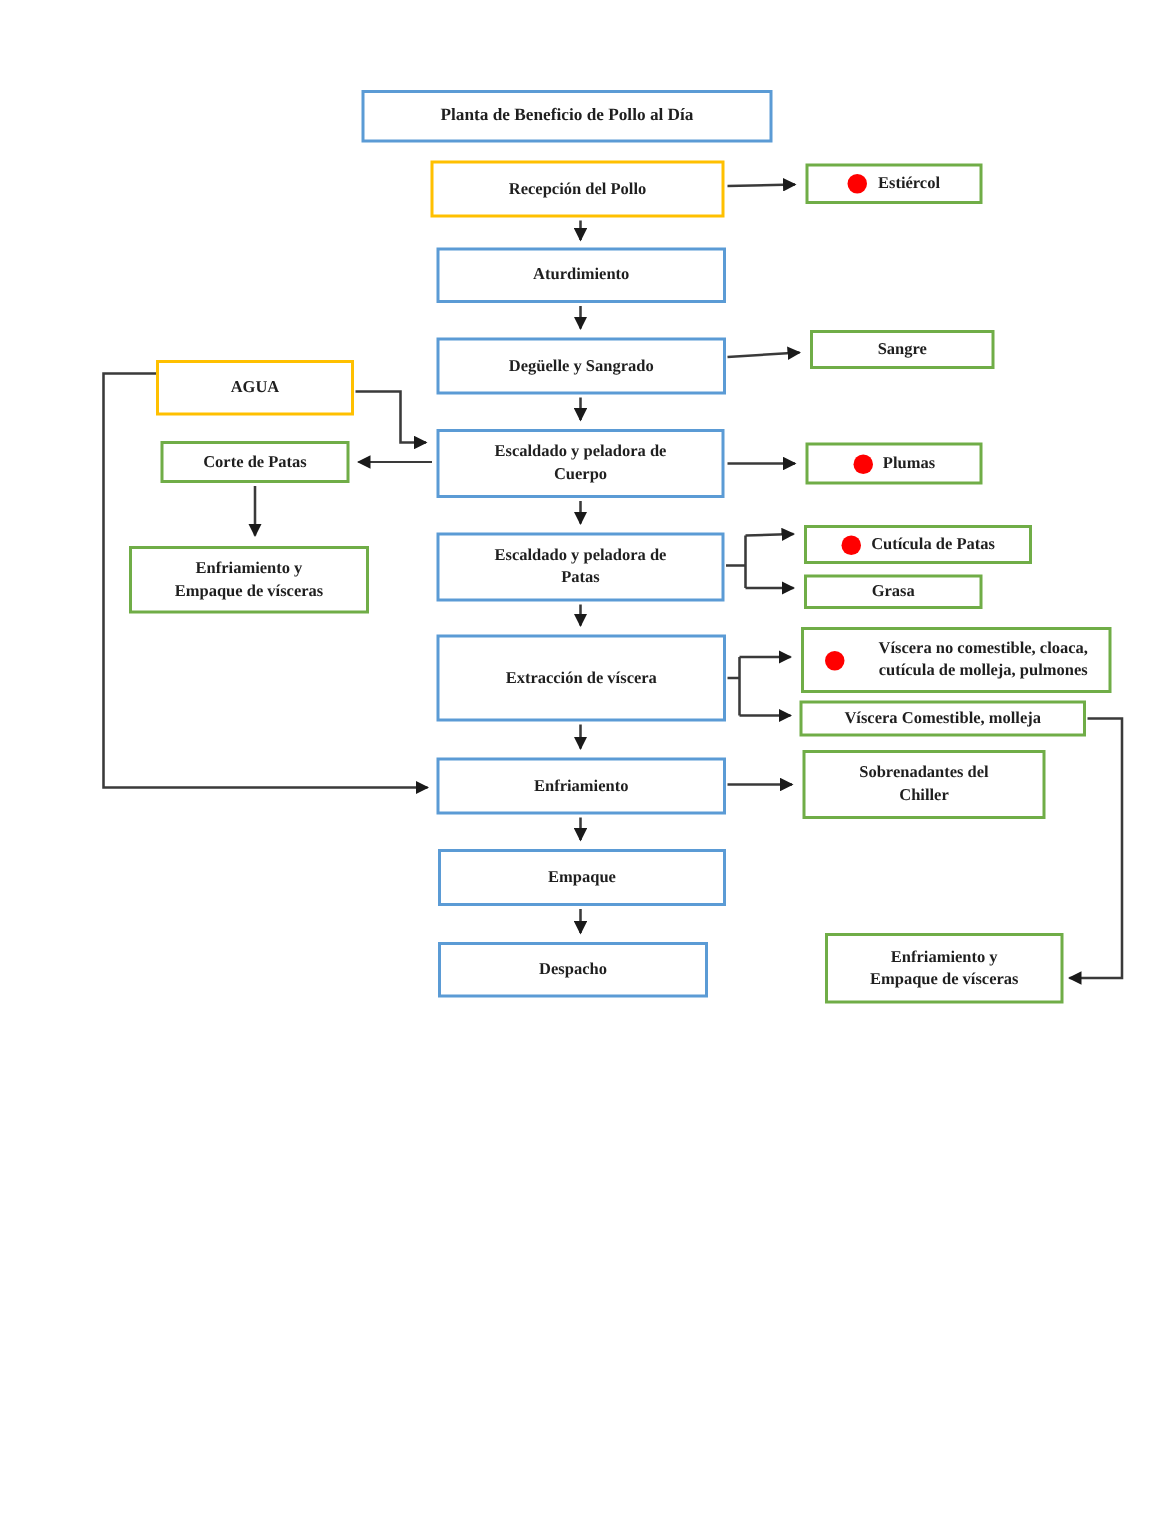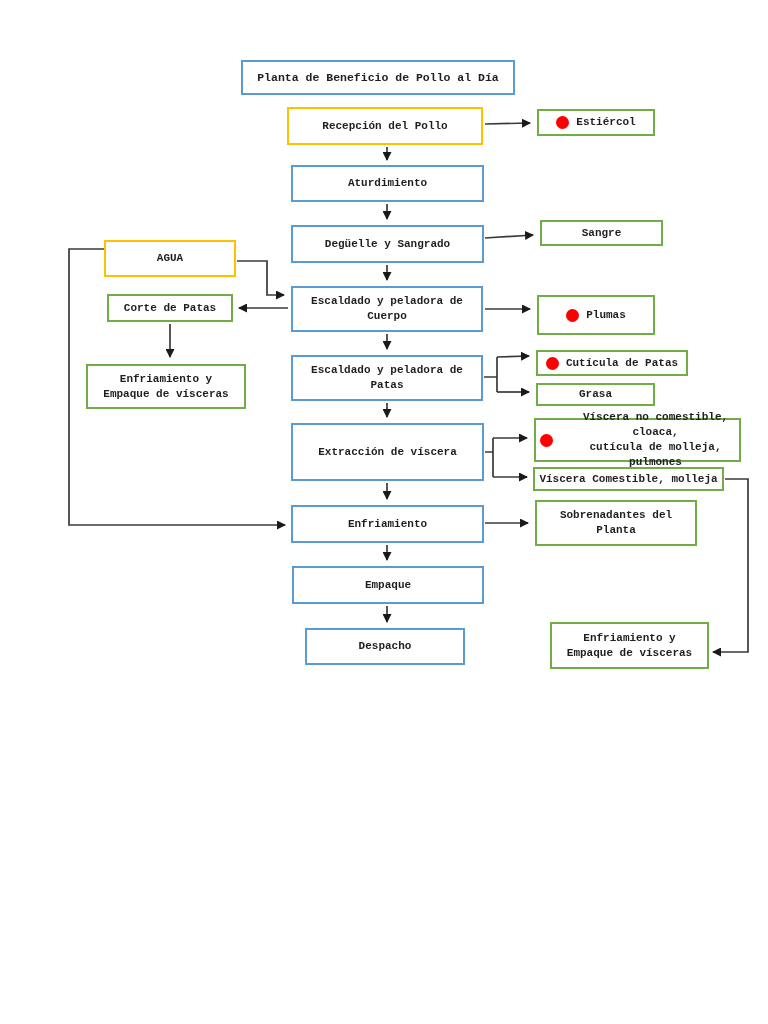--- a/index.html
+++ b/index.html
@@ -1,17 +1,17 @@
 <!DOCTYPE html>
 <html><head>
 <meta charset="utf-8">
 <style>
   html,body{margin:0;padding:0;background:#ffffff;}
   #page{position:relative;width:768px;height:1024px;background:#ffffff;overflow:hidden;
-        font-family:Liberation Mono, monospace;}
+        font-family:Liberation Serif, serif;}
   #connectors{position:absolute;left:0;top:0;width:768px;height:1024px;z-index:0;pointer-events:none;}
   .box{position:absolute;box-sizing:border-box;background:#ffffff;border:2.5px solid #5B9BD5;
        display:flex;align-items:center;justify-content:center;text-align:center;
        font-weight:bold;font-size:11px;line-height:1.35;color:#1f1f1f;white-space:pre-line;
        z-index:1;padding:1px 4px;}
   .dot{display:inline-block;width:13px;height:13px;border-radius:50%;background:#FF0000;
        flex:0 0 auto;margin-right:7px;}
   .dot-box{flex-direction:row;}
   .dot-box .lbl{white-space:pre-line;text-align:center;}
   .legend{position:absolute;box-sizing:border-box;border:2.5px solid #000000;background:#ffffff;
@@ -77,21 +77,21 @@
 
   <div class="box" style="left: 540px; top: 220px; width: 123px; height: 26px; border-color: rgb(112, 173, 71);">Sangre</div>
 
   <div class="box" style="left: 104px; top: 240px; width: 132px; height: 37px; border-color: rgb(255, 192, 0);">AGUA</div>
 
   <div class="box" style="left: 107px; top: 294px; width: 126px; height: 28px; border-color: rgb(112, 173, 71);">Corte de Patas</div>
 
   <div class="box" style="left: 291px; top: 286px; width: 192px; height: 46px; border-color: rgb(91, 155, 213);">Escaldado  y peladora de
 Cuerpo</div>
 
-  <div class="box dot-box" style="left: 537px; top: 295px; width: 118px; height: 40px; border-color: rgb(112, 173, 71);">
+  <div class="box dot-box" style="left: 537px; top: 295px; width: 118px; height: 28px; border-color: rgb(112, 173, 71);">
     <span class="dot" style="background: rgb(255, 0, 0);"></span>
     <span class="lbl">Plumas</span>
   </div>
 
   <div class="box" style="left: 86px; top: 364px; width: 160px; height: 45px; border-color: rgb(112, 173, 71);">Enfriamiento y
 Empaque de vísceras</div>
 
   <div class="box" style="left: 291px; top: 355px; width: 192px; height: 46px; border-color: rgb(91, 155, 213);">Escaldado  y peladora de
 Patas</div>
 
@@ -108,23 +108,23 @@
     <span class="dot" style="background: rgb(255, 0, 0);"></span>
     <span class="lbl">Víscera no comestible, cloaca,
 cutícula de molleja, pulmones</span>
   </div>
 
   <div class="box" style="left: 291px; top: 505px; width: 193px; height: 38px; border-color: rgb(91, 155, 213);">Enfriamiento</div>
 
   <div class="box" style="left: 533px; top: 467px; width: 191px; height: 24px; border-color: rgb(112, 173, 71);">Víscera Comestible, molleja</div>
 
   <div class="box" style="left: 535px; top: 500px; width: 162px; height: 46px; border-color: rgb(112, 173, 71);">Sobrenadantes del
-Planta</div>
+Chiller</div>
 
   <div class="box" style="left: 292px; top: 566px; width: 192px; height: 38px; border-color: rgb(91, 155, 213);">Empaque</div>
 
-  <div class="box" style="left: 292px; top: 628px; width: 160px; height: 37px; border-color: rgb(91, 155, 213); margin-left: 13px;">Despacho</div>
+  <div class="box" style="left: 292px; top: 628px; width: 180px; height: 37px; border-color: rgb(91, 155, 213);">Despacho</div>
 
   <div class="box" style="left: 550px; top: 622px; width: 159px; height: 47px; border-color: rgb(112, 173, 71);">Enfriamiento y
 Empaque de vísceras</div>
 
 
 </div>
 
 </body></html>

